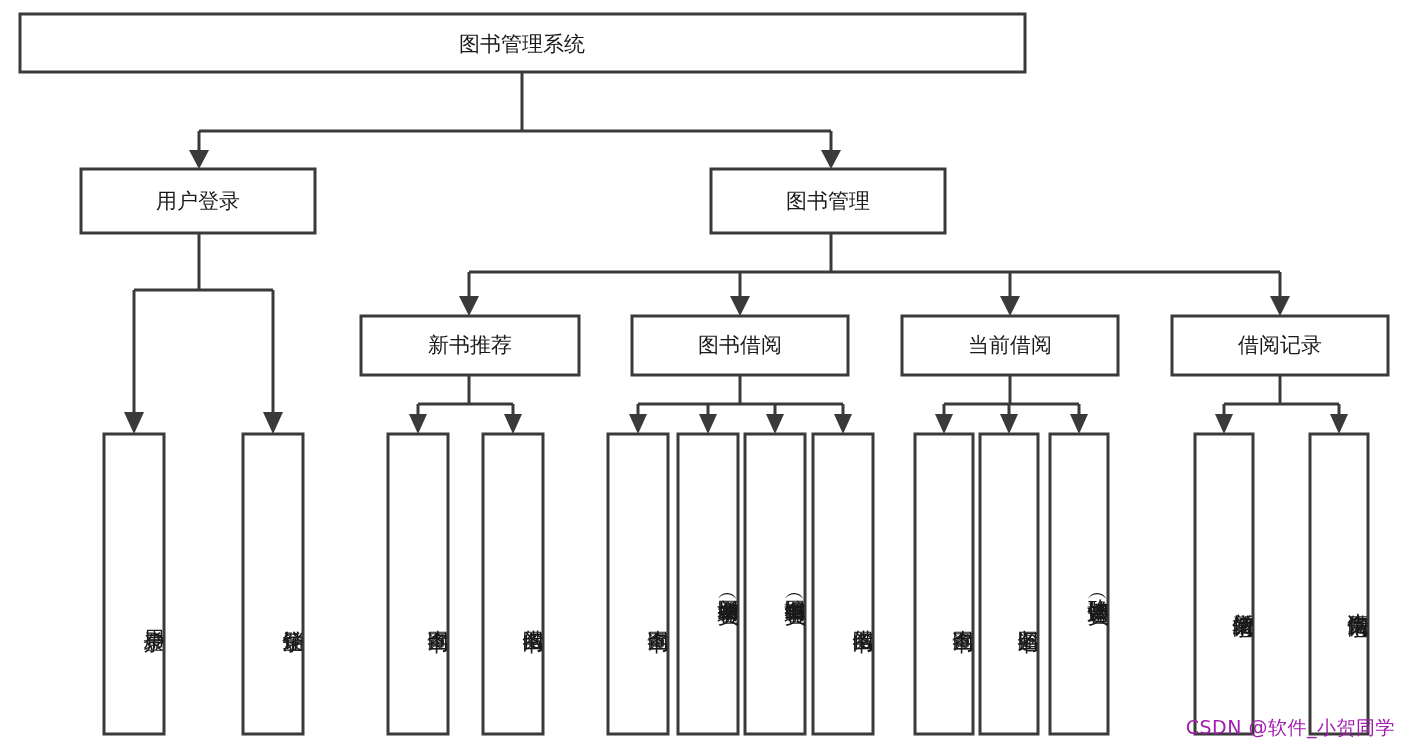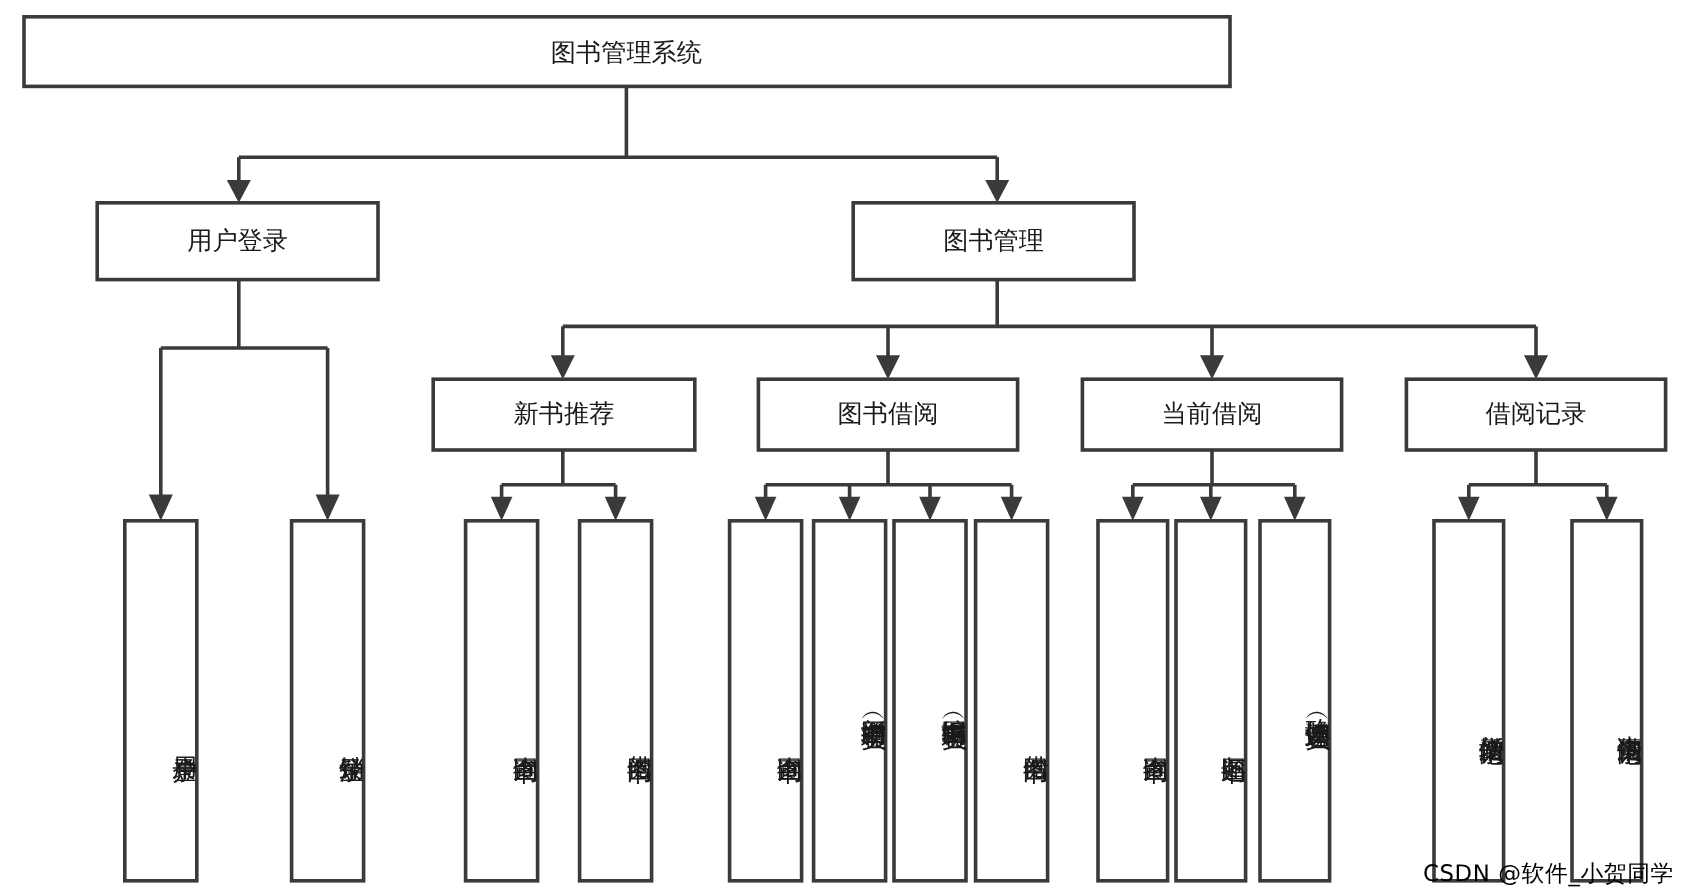--- a/index.html
+++ b/index.html
@@ -60,21 +60,21 @@
     justify-content: center;
     white-space: nowrap;
     pointer-events: none;
   }
   .watermark {
     position: absolute;
     right: 10px;
     bottom: 6px;
     font-family: "DejaVu Sans", "Liberation Sans", sans-serif;
     font-size: 19px;
-    color: #000000;
+    color: #a21caf;
     letter-spacing: 0.5px;
     white-space: nowrap;
   }
 </style>
 </head>
 <body>
 
 <div id="diagram-root">
 
   <svg id="flow" viewBox="0 0 1405 747">

